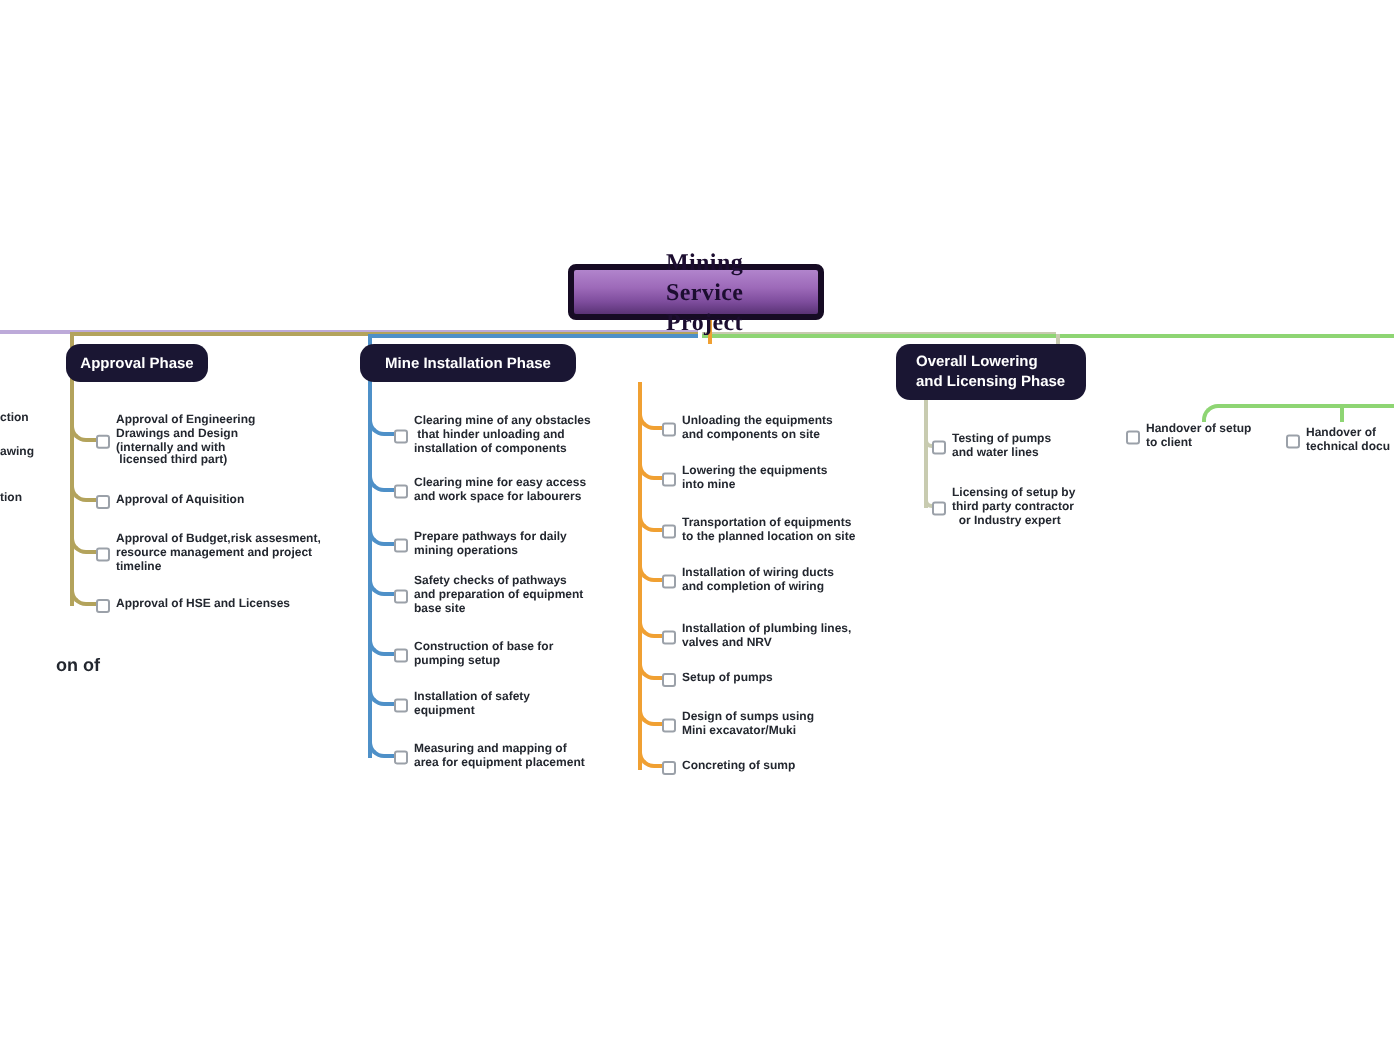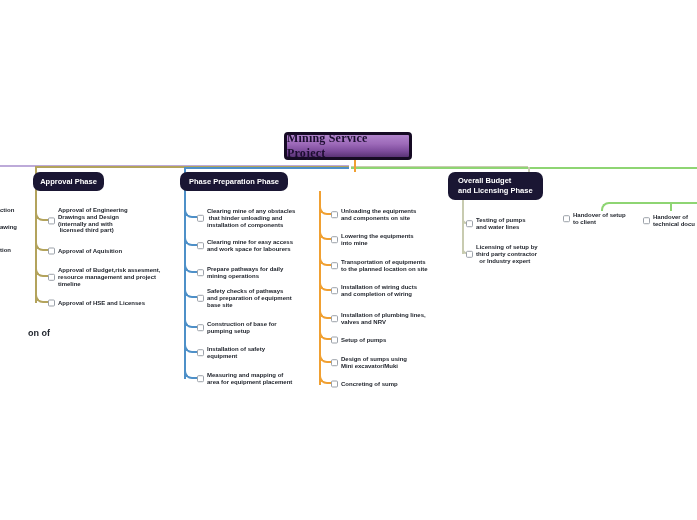--- a/index.html
+++ b/index.html
@@ -8,21 +8,21 @@
     position:relative;width:697px;height:520px;background:#ffffff;
     overflow:hidden;font-family:"Liberation Sans",sans-serif;
   }
   .seg{position:absolute;pointer-events:none;}
   .root-node{
     position:absolute;left:284px;top:132px;width:128px;height:28px;
     border:3px solid #160b24;border-radius:4px;
     background:linear-gradient(#b184cc 0%,#9d6ab9 40%,#7e4d9d 72%,#5a3376 100%);
     color:#1c0d30;font-family:"Liberation Serif",serif;font-weight:bold;
     font-size:12px;display:flex;align-items:center;justify-content:center;
-    letter-spacing:0.2px;z-index:3;
+    letter-spacing:0.2px;z-index:3;padding-left:46px;
   }
   .phase{
     position:absolute;background:#1a1633;color:#ffffff;border-radius:7px;
     font-size:7.5px;font-weight:bold;display:flex;align-items:center;
     justify-content:center;z-index:3;white-space:pre;line-height:10px;
   }
   .phase.left-align{justify-content:flex-start;padding-left:10px;}
   .item{
     position:absolute;display:flex;align-items:center;z-index:4;
     transform:translateY(-50%);
@@ -84,22 +84,22 @@
   <div class="seg" style="left:319px;top:331px;width:12px;height:9px;border-left:2px solid #f0a032;border-bottom:2px solid #f0a032;border-bottom-left-radius:8px;"></div>
   <div class="seg" style="left:319px;top:354px;width:12px;height:9px;border-left:2px solid #f0a032;border-bottom:2px solid #f0a032;border-bottom-left-radius:8px;"></div>
   <div class="seg" style="left:319px;top:375px;width:12px;height:9px;border-left:2px solid #f0a032;border-bottom:2px solid #f0a032;border-bottom-left-radius:8px;"></div>
 
   <div class="seg" style="left:462px;top:215px;width:5px;height:9px;border-left:2px solid #c8cbb0;border-bottom:2px solid #c8cbb0;border-bottom-left-radius:4px;"></div>
   <div class="seg" style="left:462px;top:245px;width:5px;height:9px;border-left:2px solid #c8cbb0;border-bottom:2px solid #c8cbb0;border-bottom-left-radius:4px;"></div>
 
   <div class="root-node">Mining Service Project</div>
 
   <div class="phase" style="left:33px;top:172px;width:71px;height:19px;">Approval Phase</div>
-  <div class="phase" style="left:180px;top:172px;width:108px;height:19px;">Phase Preparation Phase</div>
-  <div class="phase left-align" style="left:448px;top:172px;width:95px;height:28px;">Overall Budget
+  <div class="phase" style="left:180px;top:172px;width:108px;height:19px;">Mine Installation Phase</div>
+  <div class="phase left-align" style="left:448px;top:172px;width:95px;height:28px;">Overall Lowering
 and Licensing Phase</div>
 
   <div class="item" style="left:48px;top:221px;">
     <span class="cb"></span>
     <span class="txt">Approval of Engineering
 Drawings and Design
 (internally and with
  licensed third part)</span>
   </div>
   <div class="item" style="left:48px;top:251px;">

